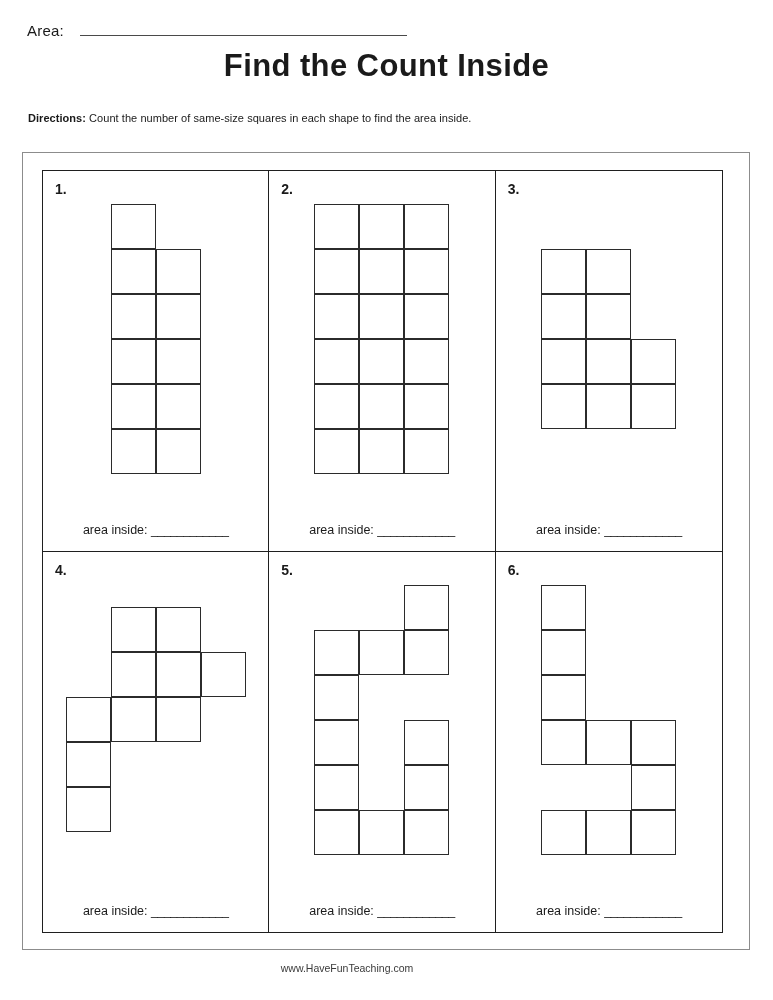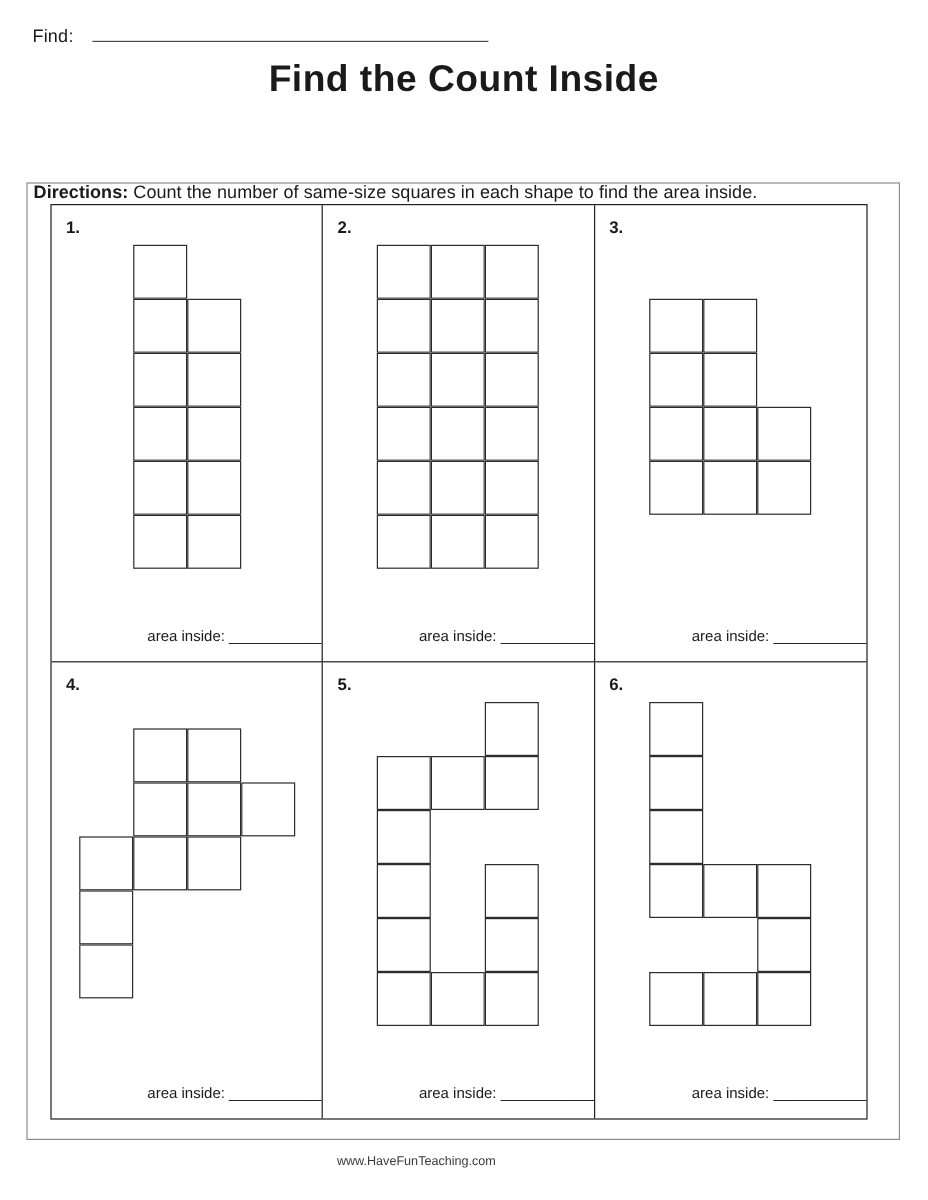--- a/index.html
+++ b/index.html
@@ -45,23 +45,22 @@
     text-align: center;
     font-size: 31px;
     font-weight: bold;
     letter-spacing: 0.4px;
   }
 
   .directions {
     position: absolute;
     left: 28px;
     top: 112px;
-    font-size: 15px;
+    font-size: 11px;
     letter-spacing: 0.05px;
-    margin-top: 40px;
   }
   .directions b { font-weight: bold; }
 
   
   .outer-frame {
     position: absolute;
     left: 22px;
     top: 152px;
     width: 728px;
     height: 798px;
@@ -119,21 +118,21 @@
     box-sizing: border-box;
     border: 1.5px solid #2b2b2b;
     background: #ffffff;
   }
 
   .answer-row {
     position: absolute;
     left: 0;
     bottom: 14px;
     width: 100%;
-    text-align: right;
+    text-align: center;
     font-size: 12.5px;
     white-space: nowrap;
   }
   .answer-blank {
     letter-spacing: -0.5px;
   }
 
   
   .footer {
     position: absolute;
@@ -142,21 +141,21 @@
     width: 694px;
     text-align: center;
     font-size: 10.5px;
     color: #3a3a3a;
   }
 </style>
 </head>
 <body>
 
 <div class="name-row">
-  <span class="name-label">Find:</span>
+  <span class="name-label">Area:</span>
   <span class="name-line"></span>
 </div>
 
 <div class="worksheet-title">Find the Count Inside</div>
 
 <div class="directions">
   <b>Directions:</b><span> Count the number of same-size squares in each shape to find the area inside.</span>
 </div>
 
 <div class="outer-frame"></div>

